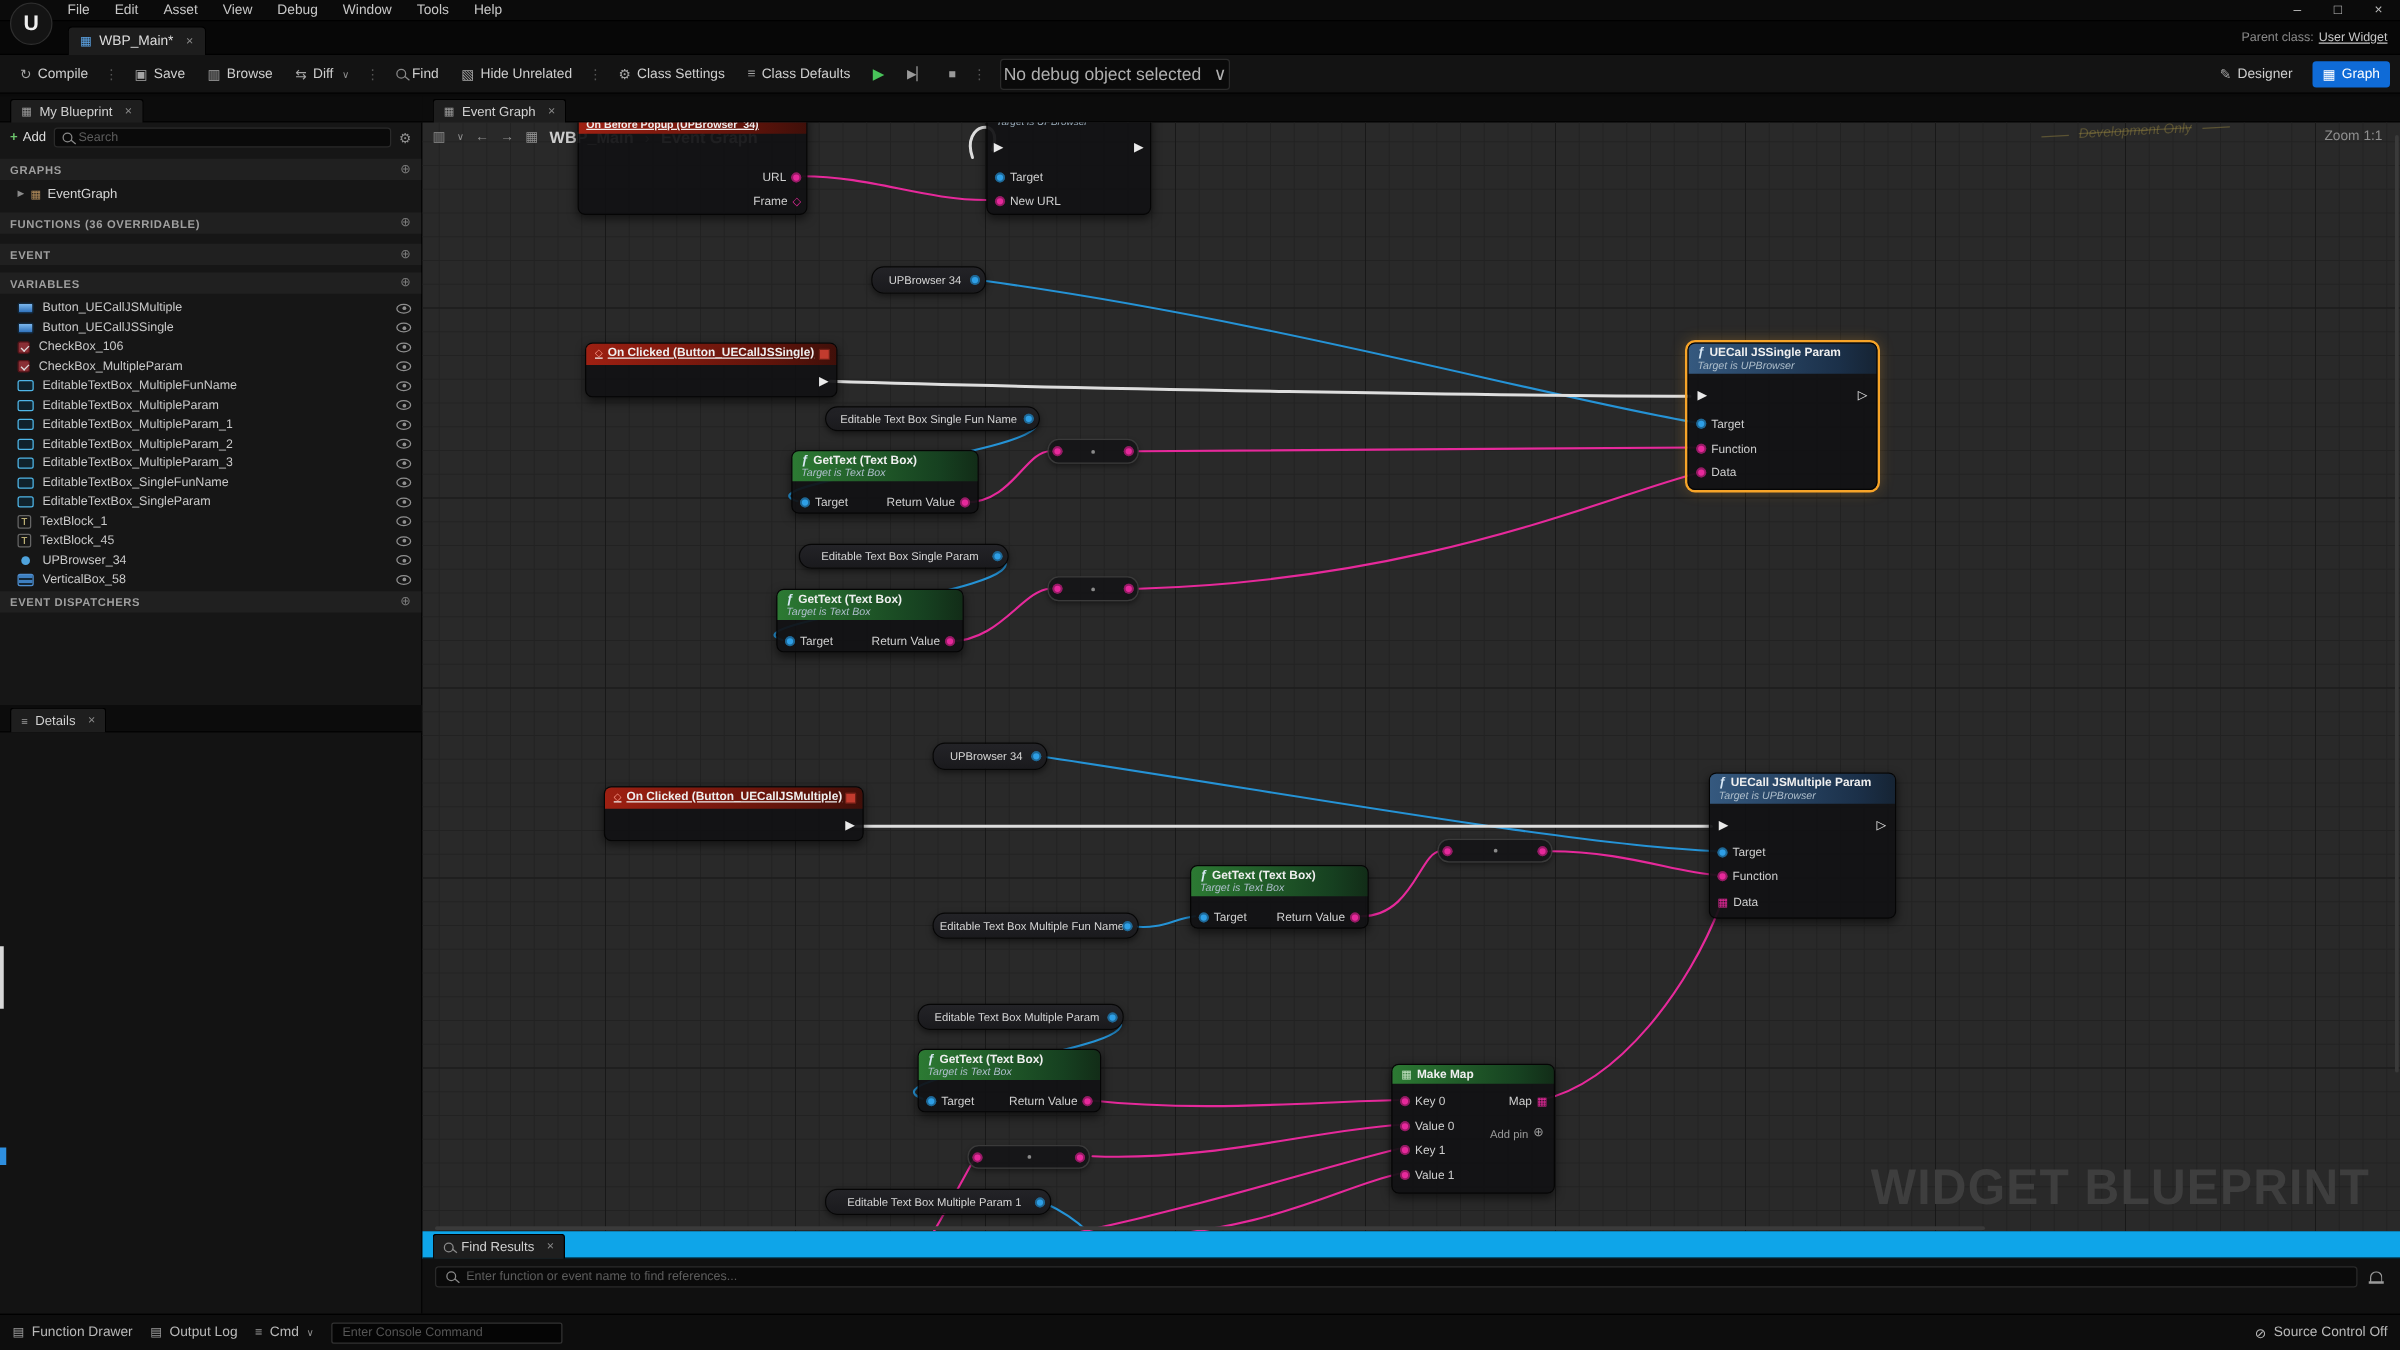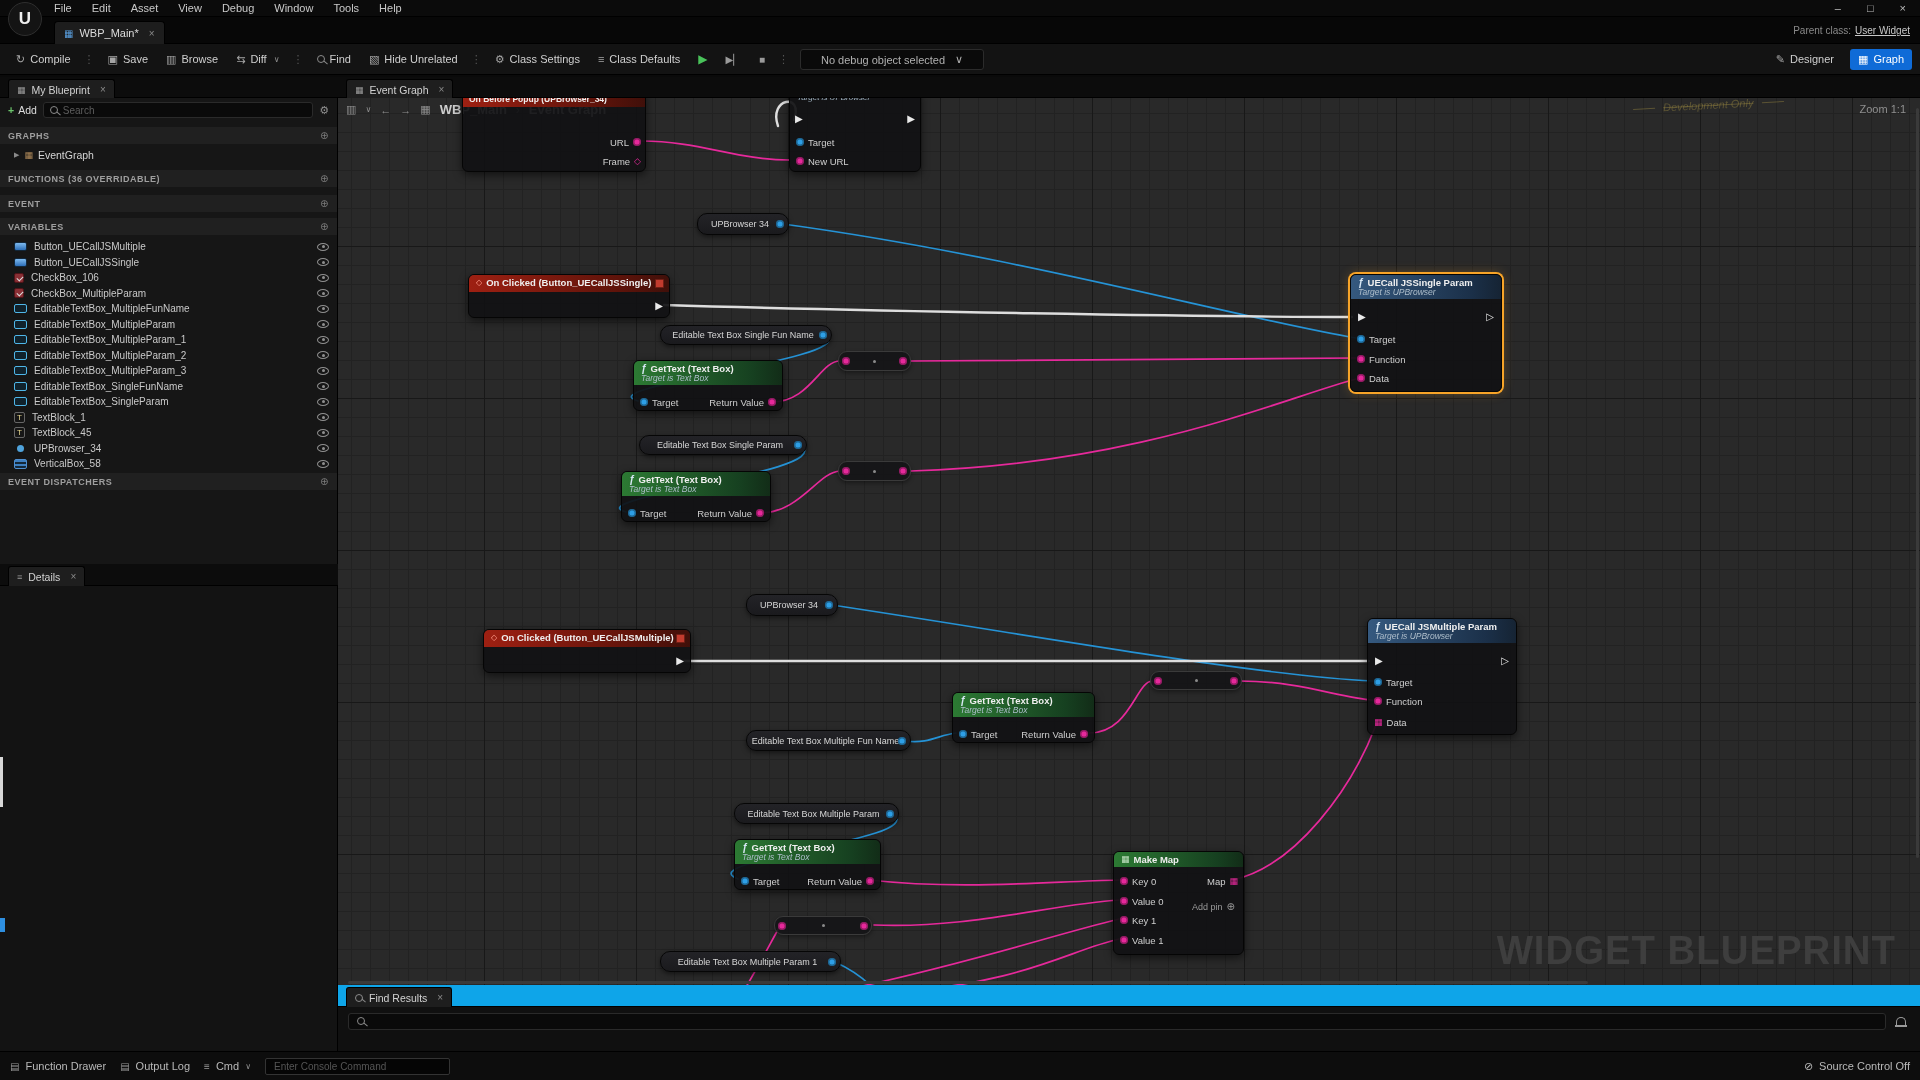--- a/index.html
+++ b/index.html
@@ -19,21 +19,21 @@
   .parentclass{position:absolute;right:10px;top:8px;font-size:10px;color:#8a8a8a;}
   .parentclass b{color:#c8c8c8;font-weight:normal;text-decoration:underline;margin-left:4px;}
 
   .toolbar{position:absolute;left:0;top:44px;right:0;height:31px;background:#131313;border-bottom:1px solid #000;display:flex;align-items:center;padding:0 8px;gap:2px;z-index:30;}
   .tbtn{display:flex;align-items:center;gap:5px;padding:4px 8px;border-radius:3px;color:#cfcfcf;font-size:11px;white-space:nowrap;}
   .tbtn .ic{font-size:11px;color:#a5a5a5;}
   .tbtn .caret{font-size:8px;color:#8f8f8f;margin-left:2px;}
   .tsep{color:#555;font-size:11px;margin:0 3px;}
   .playic{color:#49c35a;font-size:12px;}
   .grayic{color:#9a9a9a;font-size:10px;}
-  .dbgsel{display:flex;align-items:flex-end;gap:10px;background:#0a0a0a;border:1px solid #2b2b2b;border-radius:3px;padding:3px 20px;font-size:11px;color:#b0b0b0;margin-left:6px;}
+  .dbgsel{display:flex;align-items:flex-start;gap:10px;background:#0a0a0a;border:1px solid #2b2b2b;border-radius:3px;padding:3px 2px;font-size:14px;color:#b0b0b0;margin-left:6px;}
   .tb-right{margin-left:auto;display:flex;align-items:center;gap:8px;}
   .tbtn.primary{background:#0f6bd7;color:#fff;}
   .tbtn.primary .ic{color:#fff;}
 
   
   .ptabs{position:absolute;background:#0c0c0c;border-bottom:1px solid #000;}
   .ptab{position:absolute;top:2px;height:20px;background:#1e1e1e;border:1px solid #000;border-bottom:none;border-radius:3px 3px 0 0;display:flex;align-items:center;gap:6px;padding:0 8px;font-size:10.5px;color:#d2d2d2;}
   .ptab .pic{color:#9a9a9a;font-size:9px;}
 
   
@@ -91,21 +91,21 @@
   .hscroll{position:absolute;left:10px;bottom:1px;height:3px;width:1240px;background:#3a3a3a;border-radius:2px;z-index:3;}
 
   
   .gnode{position:absolute;background:rgba(17,17,19,.93);border:1px solid #050505;border-radius:6px;box-shadow:0 3px 8px rgba(0,0,0,.55);z-index:4;}
   .gnode.selected{box-shadow:0 0 0 2px #f7a428,0 0 12px rgba(247,164,40,.35);}
   .nhdr{border-radius:5px 5px 0 0;padding:2px 7px;font-size:9.5px;font-weight:bold;color:#efefef;white-space:nowrap;position:relative;}
   .nhdr .trow{display:flex;align-items:center;gap:4px;line-height:11px;}
   .nhdr .fic{font-style:italic;font-size:10px;color:#d8e8f5;}
   .nhdr .evic{font-size:8px;color:#ff9a8a;}
   .nhdr .sub{display:block;font-size:8.5px;font-style:italic;font-weight:normal;color:#aebecb;line-height:9px;}
-  .hred{background:linear-gradient(to right,#9e2012,#5e130a 75%,rgba(70,15,8,.88));}
+  .hred{background:linear-gradient(to right,#9e2012,#5e130a 75%,rgba(70,15,8,.88));text-decoration:underline;}
   .hgreen{background:linear-gradient(to right,#2c7a33,#164020 80%,rgba(18,48,24,.88));}
   .hblue{background:linear-gradient(to right,#35597f,#1b3049 80%,rgba(22,38,56,.88));}
   .evsq{position:absolute;right:5px;top:4px;width:9px;height:9px;background:#c23b2e;border:1px solid #701f16;border-radius:1px;}
   .pin{position:absolute;display:flex;align-items:center;gap:4px;font-size:9.5px;color:#cfcfcf;height:14px;white-space:nowrap;}
   .pin.right{flex-direction:row-reverse;}
   .pdot{width:8px;height:8px;border-radius:50%;background:#e6299b;box-shadow:inset 0 0 0 1.5px rgba(0,0,0,.35);flex:none;}
   .pdot.blue{background:#2e9fe6;}
   .pglyph{font-size:9px;color:#e6299b;line-height:9px;}
   .pmap{font-size:9px;color:#e6299b;line-height:9px;}
   .pexec{position:absolute;font-size:10px;color:#eaeaea;line-height:12px;z-index:5;}
@@ -701,20 +701,21 @@
     <div class="fr-tabs">
       <div class="ptab" style="left:8px;">
         <span class="mag"></span>
         <span>Find Results</span>
         <span class="tclose">×</span>
       </div>
     </div>
     <div class="fr-row">
       <div class="fr-input">
         <span class="mag"></span>
+        <input placeholder="Enter function or event name to find references..." style="">
       </div>
       <span class="bellic"></span>
     </div>
   </div>
 
   <div class="statusbar">
     <div class="sbitem">
       <span class="ic">▤</span>
       <span>Function Drawer</span>
     </div>

